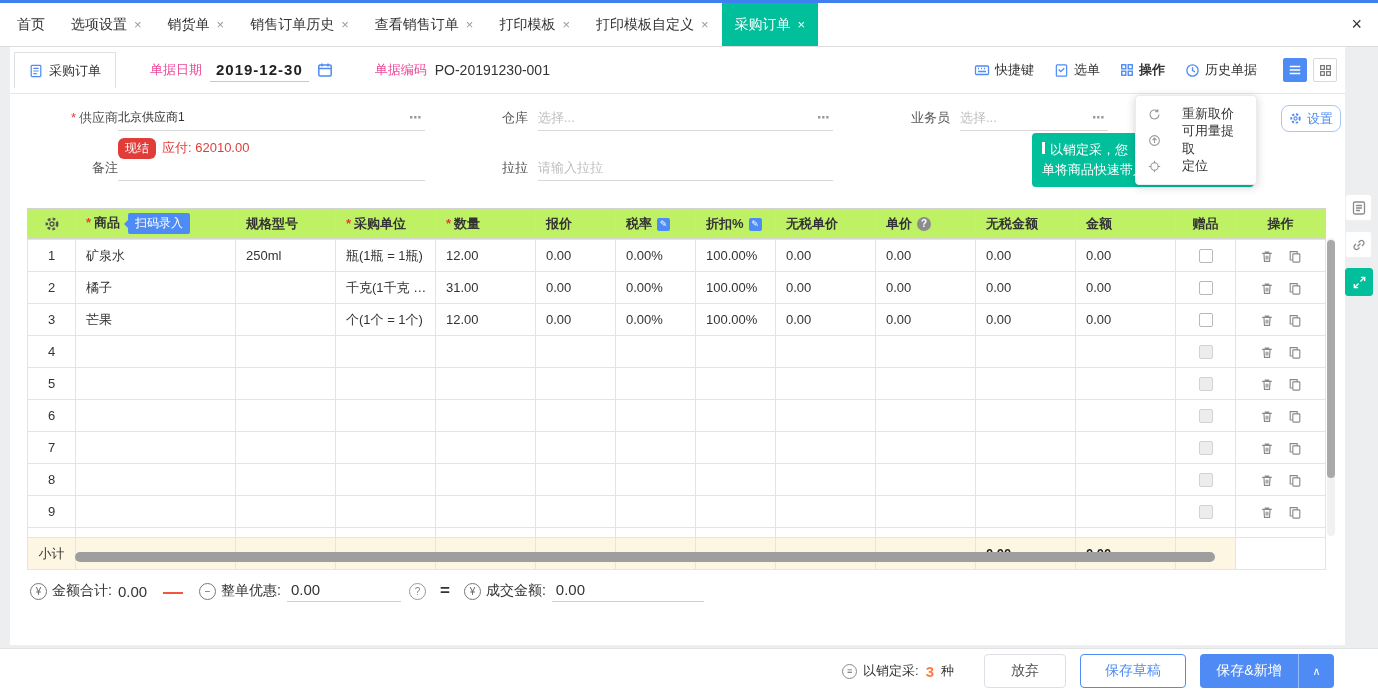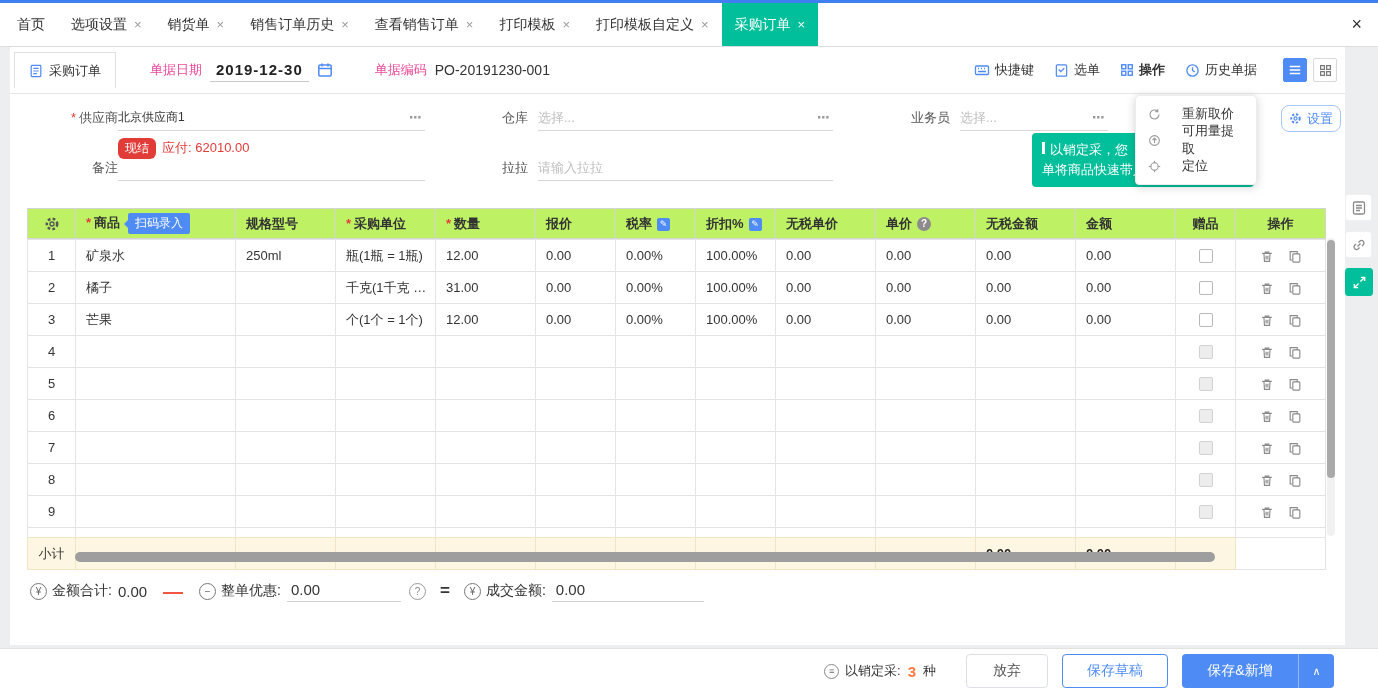--- a/index.html
+++ b/index.html
@@ -110,21 +110,21 @@
     position:absolute; left:0; bottom:0; width:1378px; height:45px; background:#fff;
     border-top:1px solid #e2e2e2; display:flex; align-items:center; justify-content:flex-end;
     gap:14px; padding-right:44px; z-index:15;
   }
   .kinds { display:flex; align-items:center; gap:5px; margin-right:16px; font-size:13px; color:#333; }
   .kinds .circle-ico { width:15px; height:15px; font-size:9px; border-color:#8a8a8a; margin-right:1px; }
   .kinds-count { color:#ff7a45; font-weight:bold; font-size:15px; margin:0 2px; }
   .btn { height:34px; border-radius:4px; font-size:14px; display:flex; align-items:center; justify-content:center; cursor:pointer; font-family:inherit; }
   .btn-abandon { width:82px; background:#fff; border:1px solid #dcdfe6; color:#555; }
   .btn-draft { width:106px; background:#fff; border:1px solid #4e8bf5; color:#4e8bf5; }
-  .btn-save { width:152px; background:#4e8bf5; border:none; color:#fff; padding:0; }
+  .btn-save { width:134px; background:#4e8bf5; border:none; color:#fff; padding:0; }
   .btn-save .save-label { flex:1; text-align:center; }
   .save-caret { width:36px; height:100%; display:flex; align-items:center; justify-content:center; border-left:1px solid rgba(255,255,255,0.4); font-size:11px; }
 
   
   .side-btns { position:absolute; right:5px; top:194px; display:flex; flex-direction:column; gap:10px; z-index:40; }
   .side-btn { width:27px; height:27px; background:#fff; border:1px solid #f0f0f0; border-radius:3px; display:flex; align-items:center; justify-content:center; cursor:pointer; }
   .side-btn.green { background:#00bf9a; border-color:#00bf9a; width:28px; height:28px; }
 </style>
 </head>
 <body>

